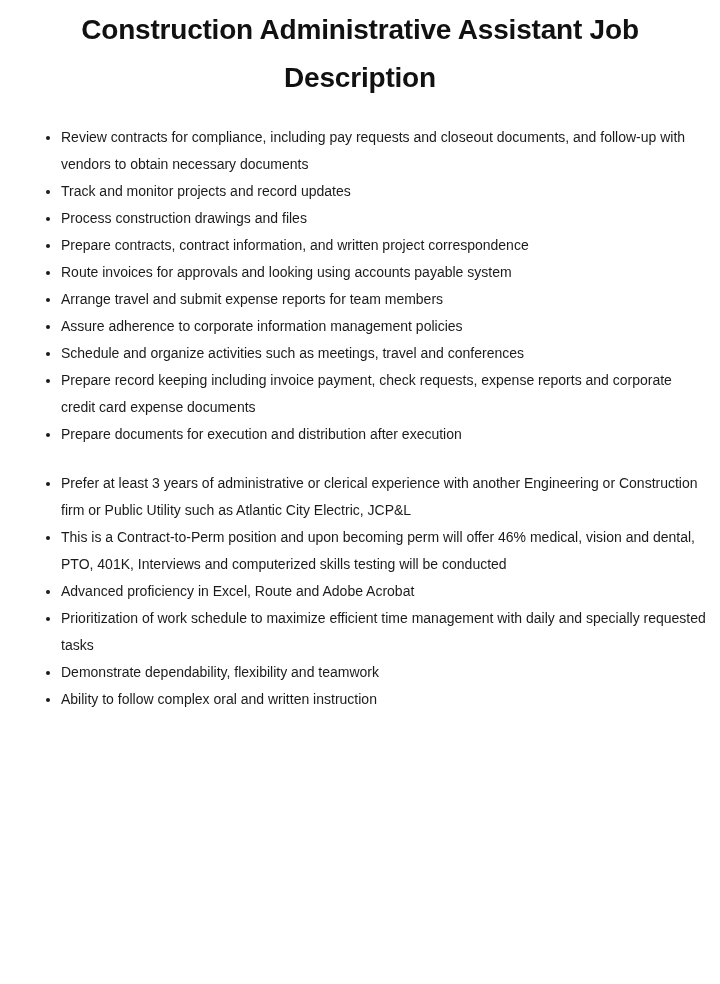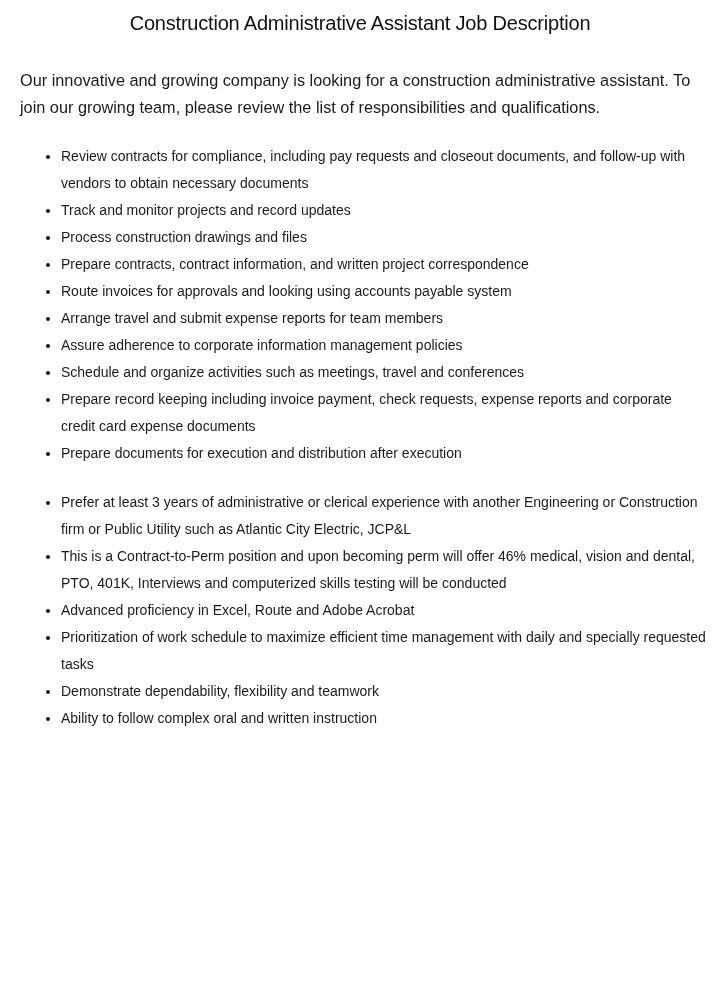--- a/index.html
+++ b/index.html
@@ -16,23 +16,23 @@
     -webkit-font-smoothing: antialiased;
   }
   .page {
     width: 720px;
     height: 984px;
     box-sizing: border-box;
   }
   h1.page-title {
     margin: 6px 16px 0 16px;
     text-align: center;
-    font-size: 20px;
-    line-height: 35px;
-    font-weight: 400;
+    font-size: 28px;
+    line-height: 48px;
+    font-weight: 700;
     letter-spacing: -0.2px;
     color: #111111;
   }
   p.intro {
     margin: 26px 16px 0 20px;
     font-size: 16.3px;
     line-height: 27px;
     font-weight: 400;
   }
   .section-heading {
@@ -63,21 +63,20 @@
     color: #1b1b1b;
   }
 </style>
 </head>
 <body>
 
 <div class="page">
 
   <h1 class="page-title">Construction Administrative Assistant Job Description</h1>
 
-  <p class="intro">Our innovative and growing company is looking for a construction administrative assistant. To join our growing team, please review the list of responsibilities and qualifications.</p>
 
 
   <ul class="bullet-list">
     <li>Review contracts for compliance, including pay requests and closeout documents, and follow-up with vendors to obtain necessary documents</li>
     <li>Track and monitor projects and record updates</li>
     <li>Process construction drawings and files</li>
     <li>Prepare contracts, contract information, and written project correspondence</li>
     <li>Route invoices for approvals and looking using accounts payable system</li>
     <li>Arrange travel and submit expense reports for team members</li>
     <li>Assure adherence to corporate information management policies</li>

